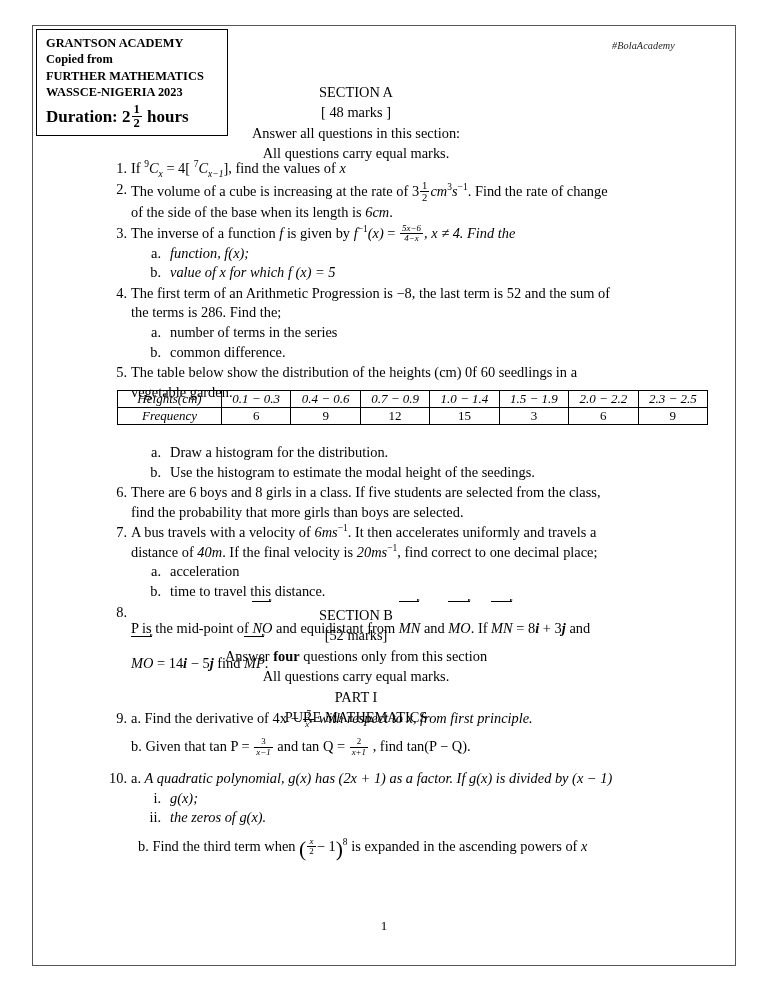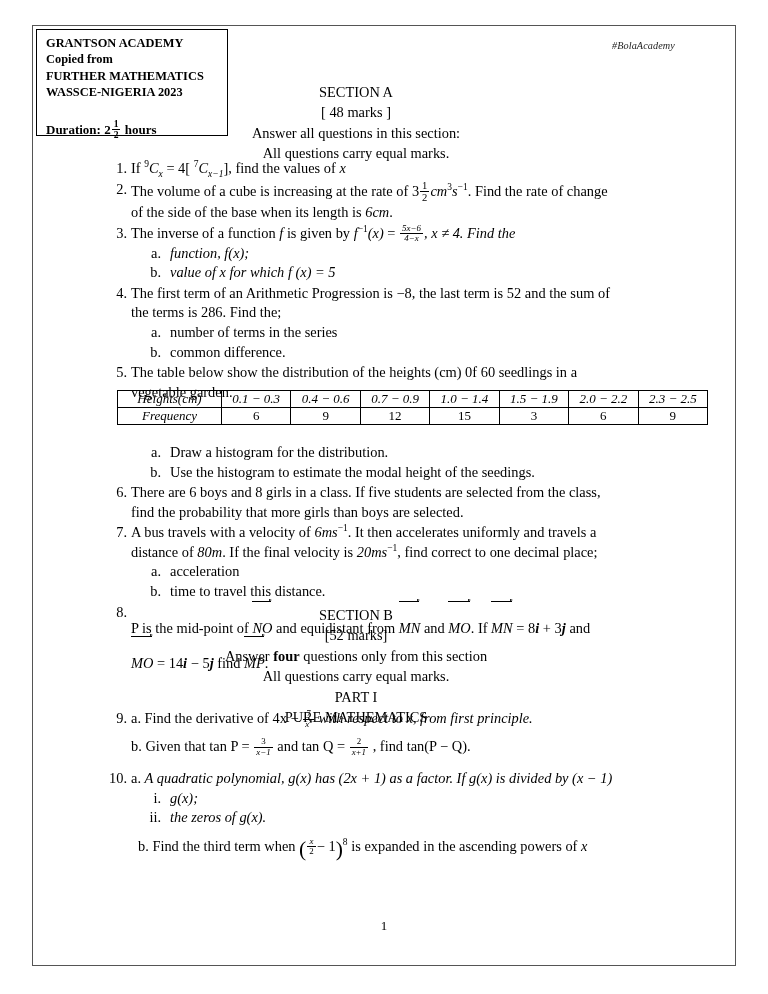--- a/index.html
+++ b/index.html
@@ -33,21 +33,21 @@
     position: absolute;
     left: 36px; top: 29px;
     width: 192px; height: 107px;
     border: 1.4px solid #000;
     padding: 5px 0 0 9px;
     font-weight: bold;
     font-size: 12.4px;
     line-height: 1.32;
   }
   .header-box .ln { white-space: nowrap; }
-  .header-box .dur { margin-top: 18px; font-size: 13px; }
+  .header-box .dur { margin-top: 2px; font-size: 17px; }
 
   .watermark {
     position: absolute;
     left: 612px; top: 40px;
     font-family: Liberation Serif, serif;
     font-style: italic;
     font-size: 10.2px;
     color: #222;
     letter-spacing: .1px;
   }
@@ -263,21 +263,21 @@
     </div>
 
     <div class="q">
       <span class="num">6.</span>
       <span><span>There are 6 boys and 8 girls in a class. If five students are selected from the class,</span><br><span>find the probability that more girls than boys are selected.</span></span>
     </div>
 
     <div class="q">
       <span class="num">7.</span>
       <span><span>A bus travels with a velocity of</span> <i>6ms</i><sup>−1</sup><span>. It then accelerates uniformly and travels a</span><br>
-      <span>distance of</span> <i>80m</i><span>. If the final velocity is</span> <i>20ms</i><sup>−1</sup><span>, find correct to one decimal place;</span></span>
+      <span>distance of</span> <i>40m</i><span>. If the final velocity is</span> <i>20ms</i><sup>−1</sup><span>, find correct to one decimal place;</span></span>
       <div class="sub"><span class="lbl">a.</span><span>acceleration</span></div>
       <div class="sub"><span class="lbl">b.</span><span>time to travel this distance.</span></div>
     </div>
 
     <div class="q">
       <span class="num">8.</span>
       <span><span>P is the mid-point of</span> <span class="vec">NO</span> <span>and equidistant from</span> <span class="vec">MN</span> <span>and</span> <span class="vec">MO</span><span>. If</span> <span class="vec">MN</span> <span>= 8</span><span class="bi">i</span> <span>+ 3</span><span class="bi">j</span> <span>and</span><br>
       <span class="vec">MO</span> <span>= 14</span><span class="bi">i</span> <span>− 5</span><span class="bi">j</span> <span>find</span> <span class="vec">MP</span><span>.</span></span>
     </div>
   </div>

